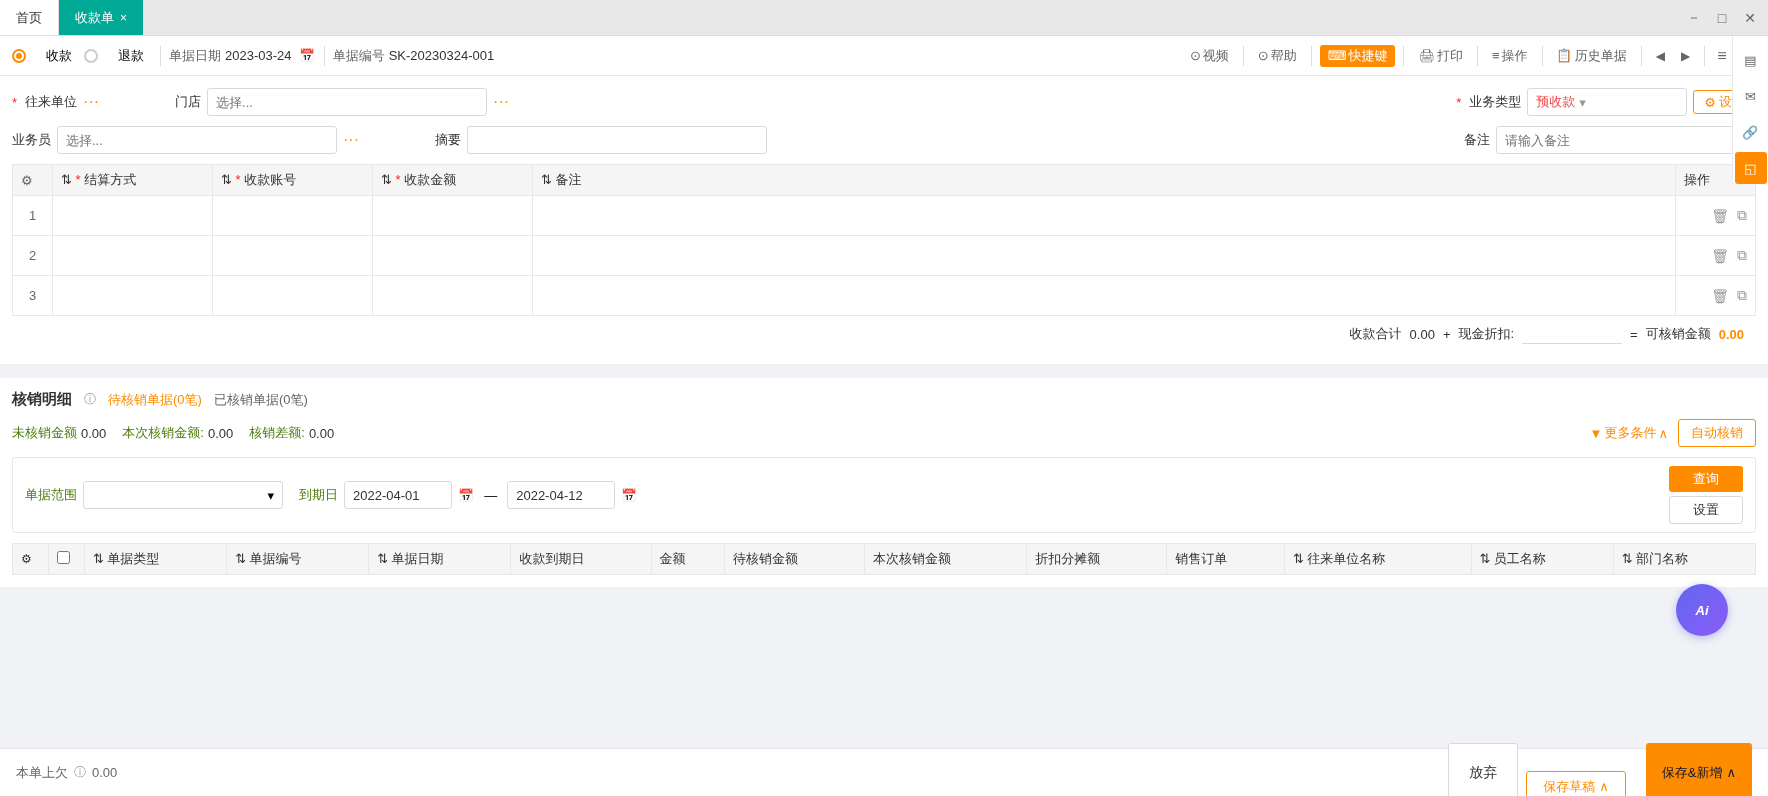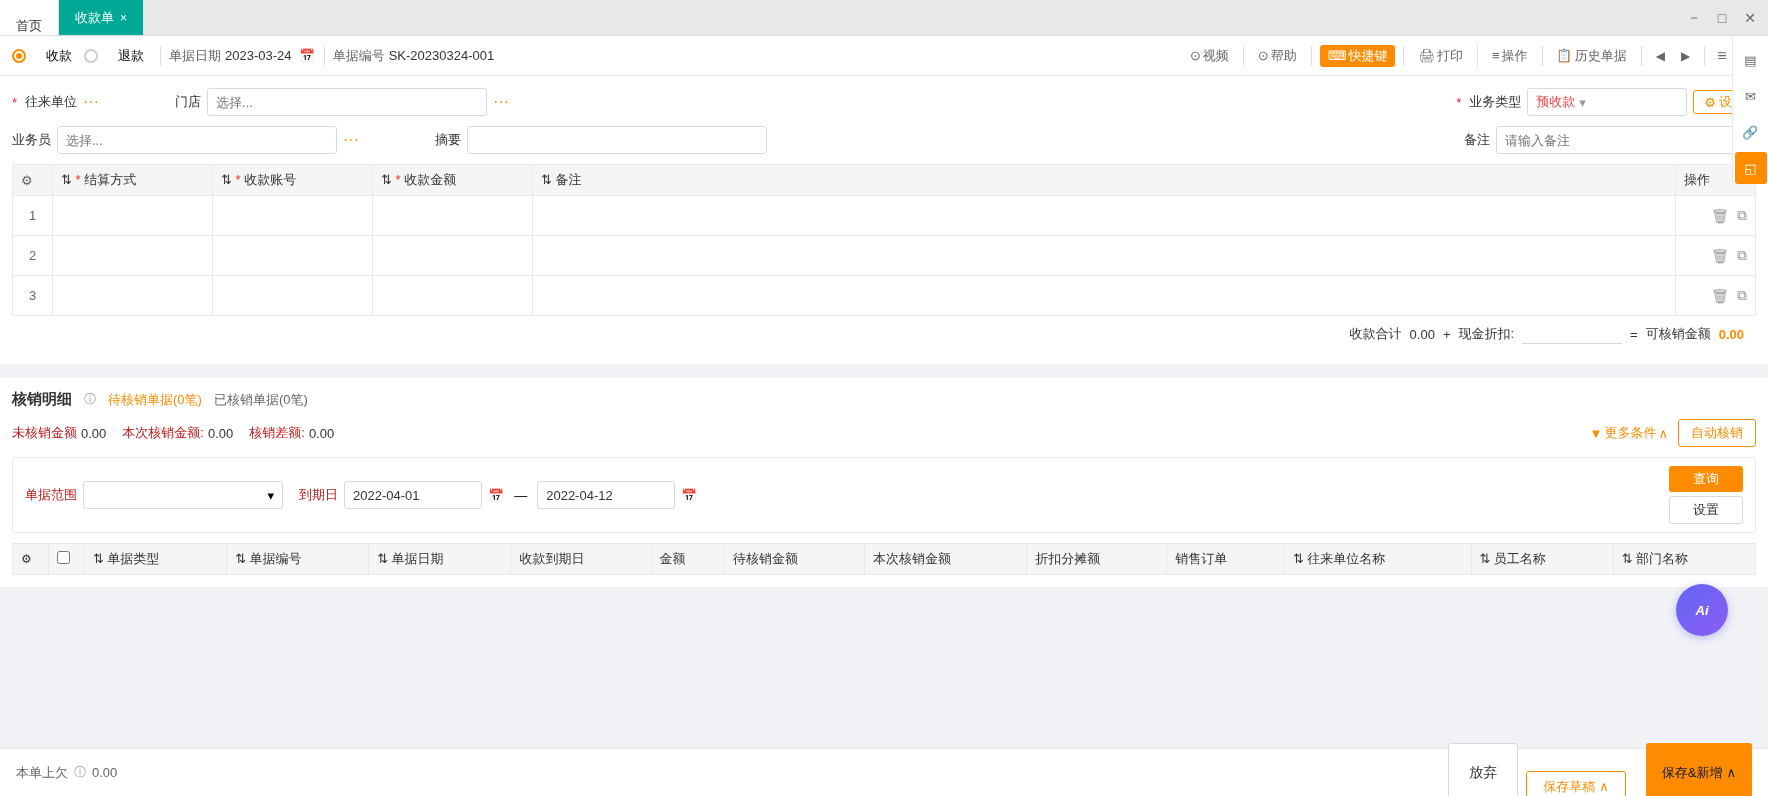--- a/index.html
+++ b/index.html
@@ -9,21 +9,21 @@
     .tab-bar {
       display: flex; align-items: center;
       background: #e8e8e8;
       height: 36px;
       border-bottom: 1px solid #ddd;
     }
     .tab-home {
       background: #fff;
       padding: 0 16px;
       height: 100%;
-      display: flex; align-items: flex-end;
+      display: flex; align-items: center;
       color: #333;
       border-right: 1px solid #ddd;
       cursor: pointer;
     }
     .tab-active {
       background: #00a896;
       padding: 0 16px;
       height: 100%;
       display: flex; align-items: center;
       color: #fff;
@@ -158,32 +158,32 @@
       display: flex; align-items: center; gap: 12px;
       margin-bottom: 10px;
     }
     .verify-title { font-size: 15px; font-weight: bold; color: #333; }
     .verify-stats {
       display: flex; align-items: center; gap: 16px;
       margin-bottom: 10px;
       color: #333;
     }
     .verify-stat-item { display: flex; align-items: center; gap: 4px; }
-    .verify-stat-label { color: #b91c1c; }
+    .verify-stat-label { color: #4d7c0f; }
     .verify-stat-value { color: #333; }
     .filter-field { display: flex; align-items: center; gap: 6px; }
     .filter-select {
       border: 1px solid #d9d9d9; border-radius: 3px;
       padding: 3px 8px; height: 28px; width: 200px;
       display: flex; align-items: center; justify-content: space-between;
       cursor: pointer;
     }
     .filter-date-input {
       border: 1px solid #d9d9d9; border-radius: 3px;
-      padding: 3px 8px; height: 28px; width: 138px;
+      padding: 3px 8px; height: 28px; width: 108px;
       color: #333;
     }
     .more-filter-btn {
       color: #ff8c00; cursor: pointer; display: flex; align-items: center; gap: 2px;
     }
     .btn-query {
       background: #ff8c00; color: #fff; border: none;
       border-radius: 3px; padding: 4px 24px; cursor: pointer;
     }
     .btn-settings-outline {

